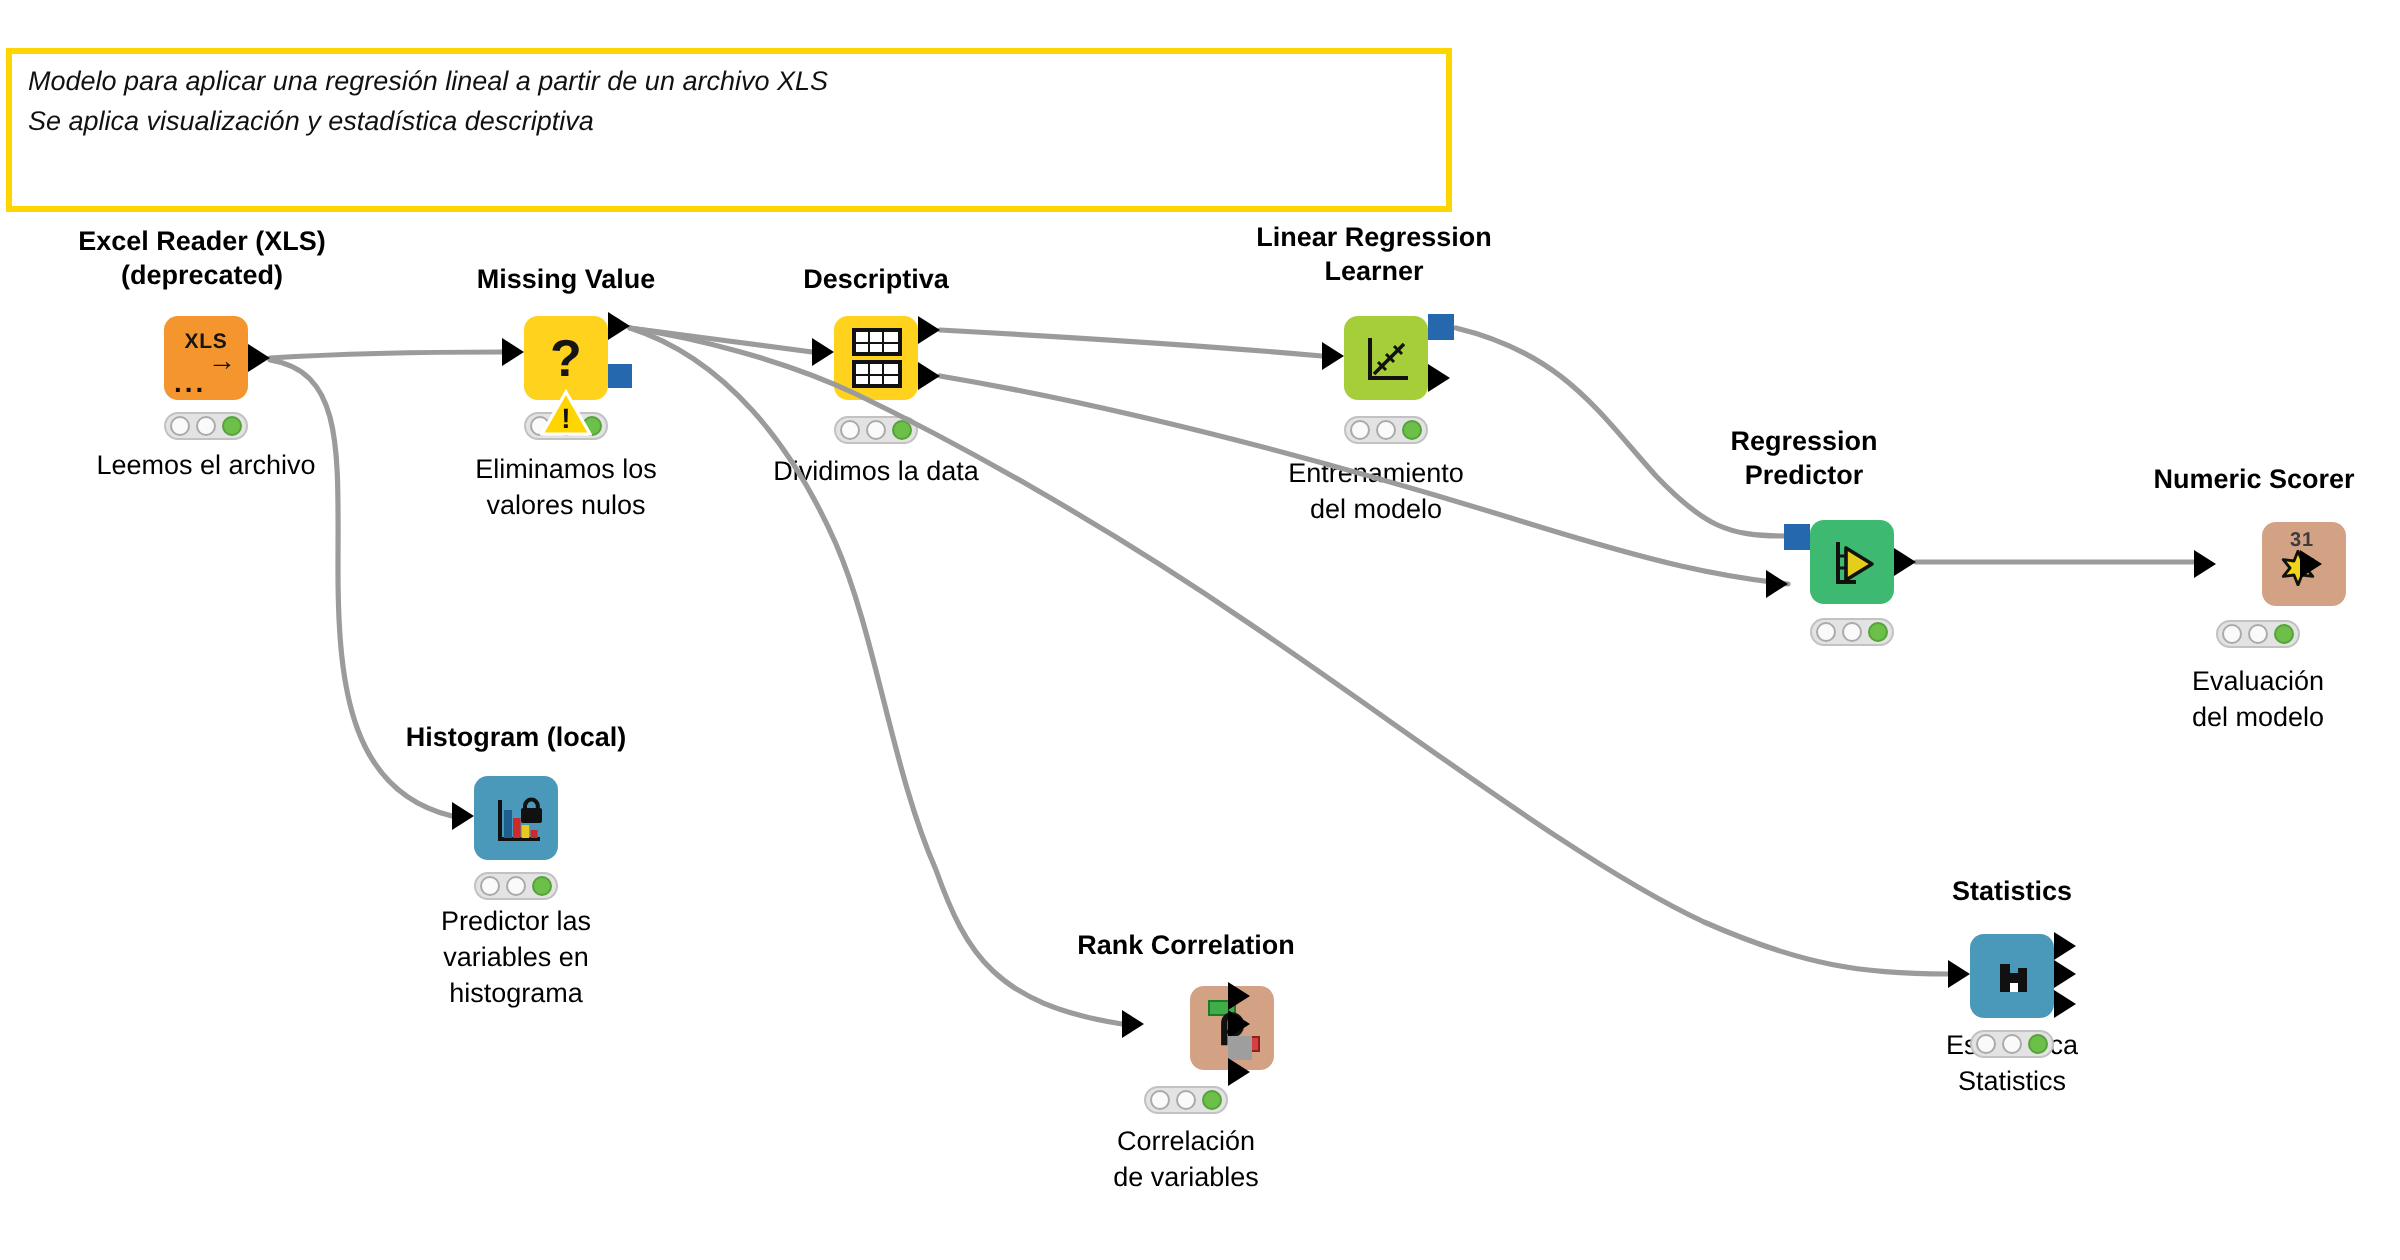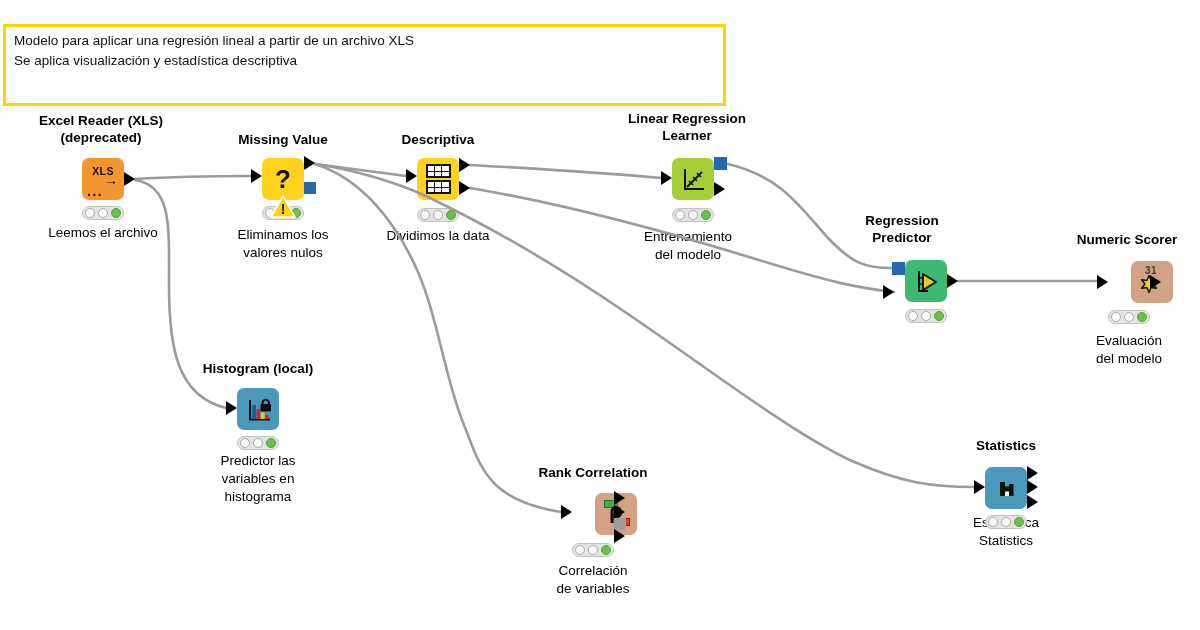--- a/index.html
+++ b/index.html
@@ -1,21 +1,21 @@
 <!DOCTYPE html>
 <html><head>
 <meta charset="utf-8">
 <style>
   html,body{margin:0;padding:0;background:#fff;}
   body{width:1200px;height:630px;position:relative;font-family:"Liberation Sans",sans-serif;overflow:hidden;}
   .canvas{position:absolute;left:0;top:0;width:1200px;height:630px;background:#ffffff;}
 
   
   .annotation{position:absolute;left:3px;top:24px;width:701px;height:68px;border:3px solid #ffd500;background:#fff;padding:4px 8px;z-index:1;}
-  .annotation .aline{font-size:13.5px;line-height:20px;color:#111;}
+  .annotation .aline{font-size:13.5px;line-height:20px;color:#111;font-style:italic;}
 
   
   svg.wires{position:absolute;left:0;top:0;z-index:3;pointer-events:none;}
   svg.wires path{stroke:#9b9b9b;stroke-width:2.6;fill:none;stroke-linecap:round;}
 
   
   .node{position:absolute;width:42px;height:42px;border-radius:7px;z-index:2;}
   .node.orange{background:#f5952d;}
   .node.yellow{background:#ffd21e;}
   .node.lime{background:#a6ce39;}

